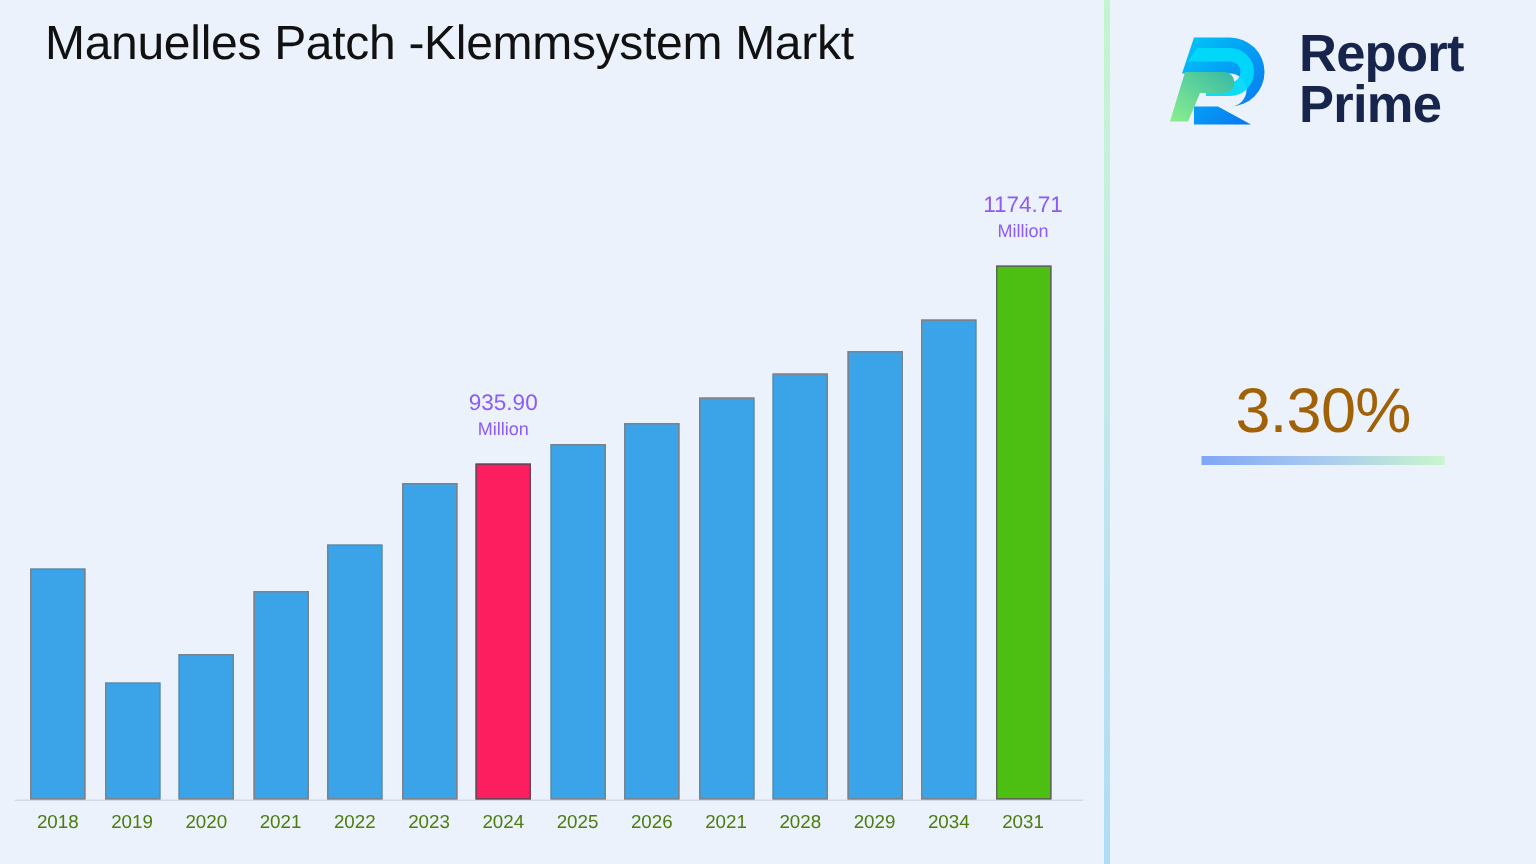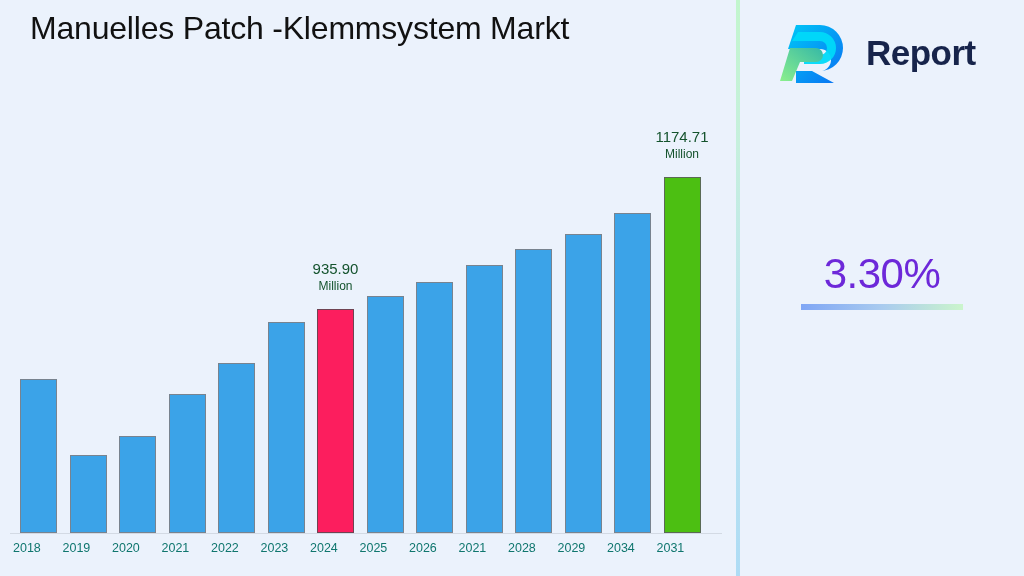--- a/index.html
+++ b/index.html
@@ -58,41 +58,41 @@
     box-sizing: border-box;
     border: 1px solid #78838f;
     background: #3ba3e8;
   }
   .bar.highlight-pink { background: #fc1e5e; border-color: #6f4352; }
   .bar.highlight-green { background: #4cbf12; border-color: #5a6a55; }
 
   .bar-label {
     position: absolute;
     text-align: center;
-    color: #14532d;
+    color: #8b5cf6;
     line-height: 1.0;
     pointer-events: none;
   }
   .bar-label .value {
     display: block;
     font-size: 15px;
     white-space: nowrap;
   }
   .bar-label .unit {
     display: block;
     font-size: 12px;
     margin-top: 4px;
   }
 
   .tick-label {
     position: absolute;
     top: 541px;
-    text-align: left;
+    text-align: center;
     font-size: 12.5px;
-    color: #0f766e;
+    color: #4d7c0f;
   }
 
   
   #vertical-divider {
     position: absolute;
     left: 736px;
     top: 0;
     width: 4px;
     height: 576px;
     background: linear-gradient(to bottom, #c2f6cd 0%, #c6f0dd 25%, #bfe6ee 55%, #aedcf5 100%);
@@ -131,21 +131,21 @@
 
   #cagr-block {
     position: absolute;
     left: 0;
     top: 252px;
     width: 284px;
     text-align: center;
   }
   #cagr-value {
     font-size: 42px;
-    color: #6d28d9;
+    color: #a16207;
     line-height: 1.05;
     letter-spacing: -0.5px;
   }
   #cagr-divider {
     margin: 8px auto 6px auto;
     width: 162px;
     height: 6px;
     background: linear-gradient(to right, #7fa6f5 0%, #a9cbef 50%, #cbf5cc 100%);
   }
   #cagr-caption {
@@ -225,20 +225,21 @@
 
           <path d="M18 9 H42 a23 23 0 0 1 0 46 H34 l22 12 H18 l0 -12 h24 a11 11 0 0 0 0 -22 H10 Z" fill="url(#gblue)"></path>
 
           <path d="M20 16 H42 a16 16 0 0 1 0 32 H26 v-9 h16 a7 7 0 0 0 0 -14 H14 Z" fill="#00d9f9" opacity="0.95"></path>
 
           <path d="M12 32 H38 a7 7 0 0 1 0 14 H22 l-8 19 H2 Z" fill="url(#ggreen)"></path>
         </svg>
       </span>
       <span id="logo-text">
         <span>Report</span><br>
+        <span>Prime</span>
       </span>
     </div>
 
     <div id="cagr-block">
       <div id="cagr-value">3.30%</div>
       <div id="cagr-divider"></div>
     </div>
 
   </div>
 </div>

